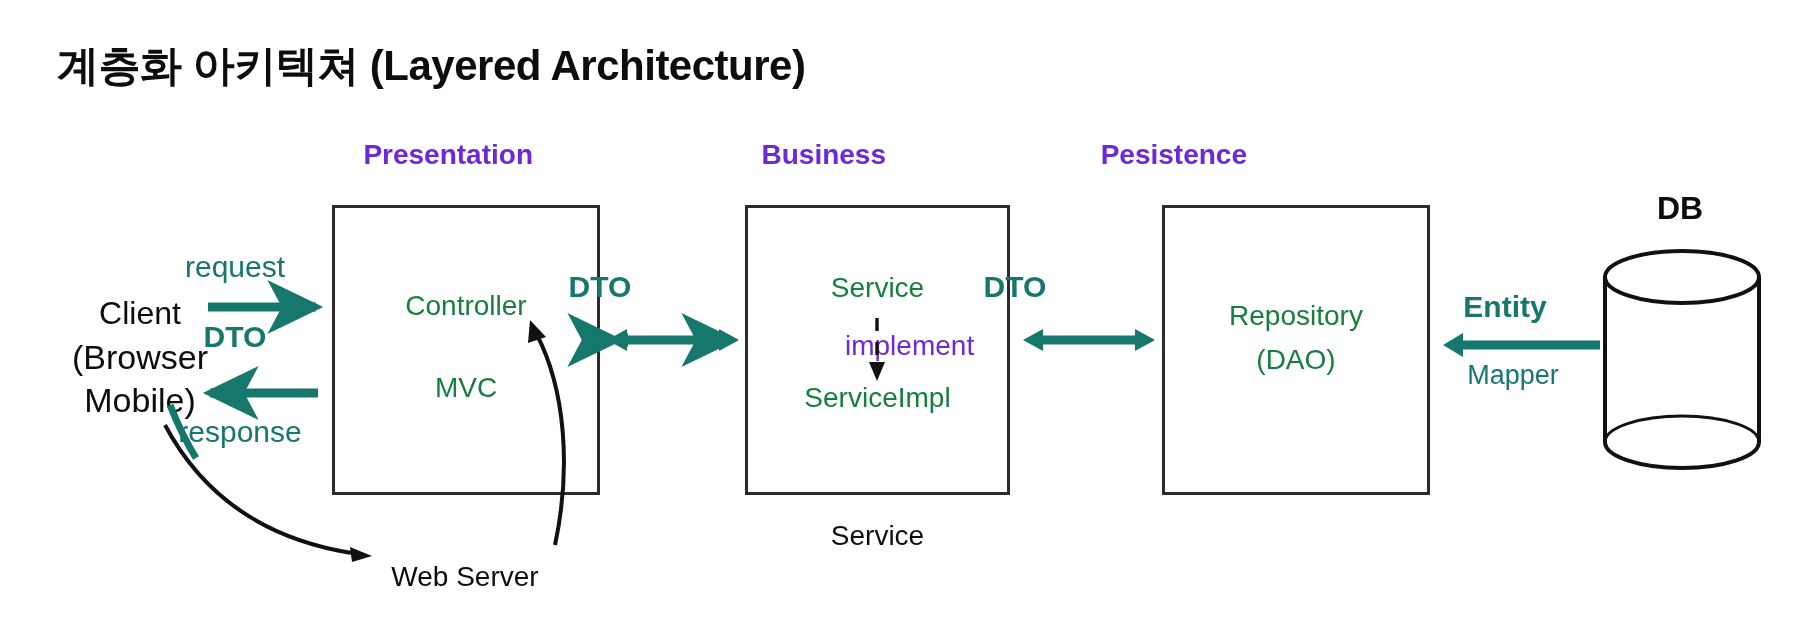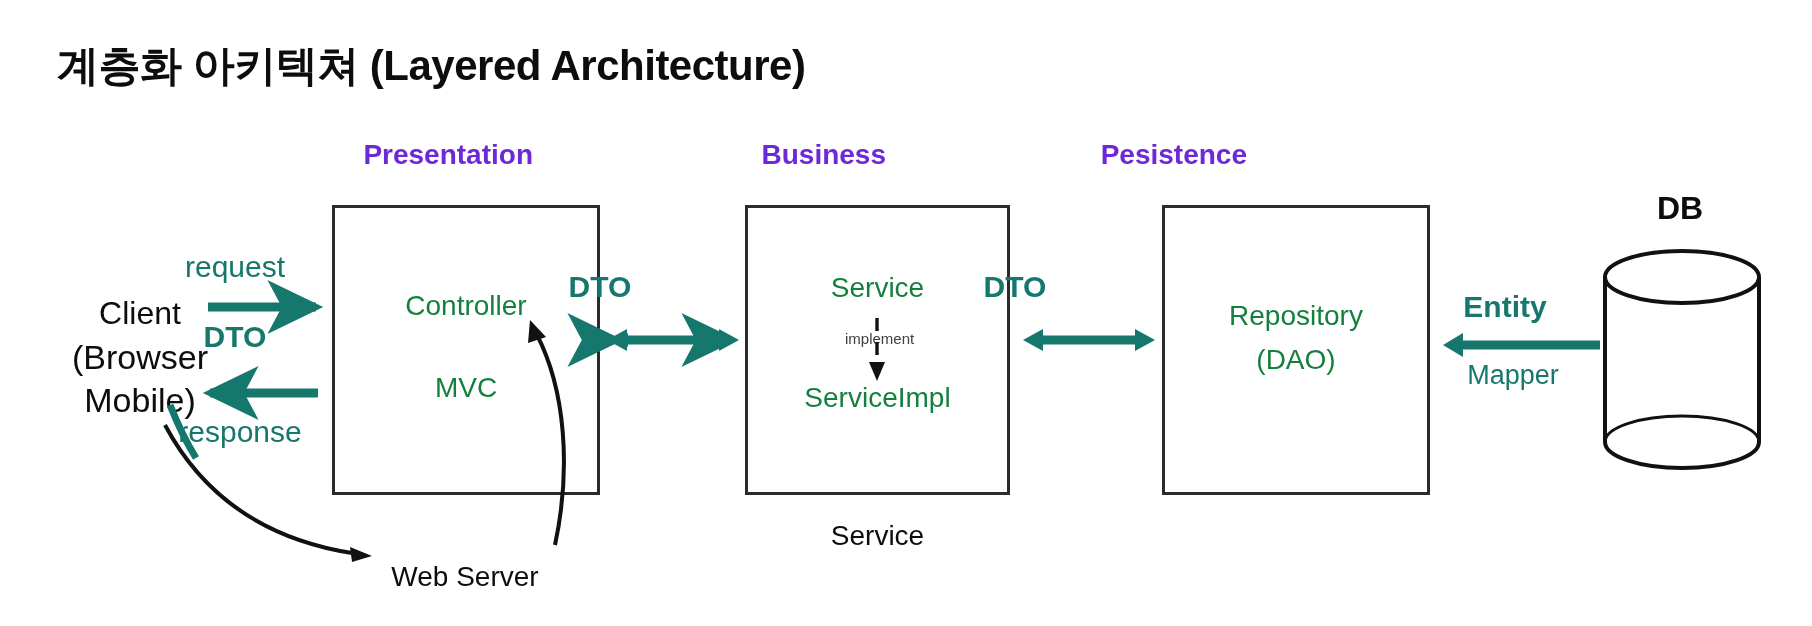--- a/index.html
+++ b/index.html
@@ -23,21 +23,21 @@
 
   .box-text{font-size:28px;text-align:center;white-space:nowrap;color:#15803d;}
 
   #txt-controller{left:332px;top:290px;width:268px;}
   #txt-mvc{left:332px;top:372px;width:268px;}
   #txt-service{left:745px;top:272px;width:265px;}
   #txt-serviceimpl{left:745px;top:382px;width:265px;}
   #txt-repository{left:1162px;top:300px;width:268px;}
   #txt-dao{left:1162px;top:344px;width:268px;}
 
-  #txt-implement{left:845px;top:330px;font-size:15px;white-space:nowrap;color:#404040;}
+  #txt-implement{left:845px;top:330px;font-size:28px;white-space:nowrap;color:#6d28d9;}
 
   #client-name{left:60px;top:295px;width:160px;text-align:center;font-size:32px;
                font-weight:normal;white-space:nowrap;color:#0d0d0d;}
   #client-sub{left:50px;top:336px;width:180px;text-align:center;font-size:34px;
               line-height:1.25;color:#0d0d0d;}
 
   #db-label{left:1620px;top:190px;width:120px;text-align:center;font-size:32px;
             font-weight:bold;color:#0d0d0d;}
 
   .edge-label{font-size:30px;font-weight:bold;color:#16776d;white-space:nowrap;text-align:center;}

